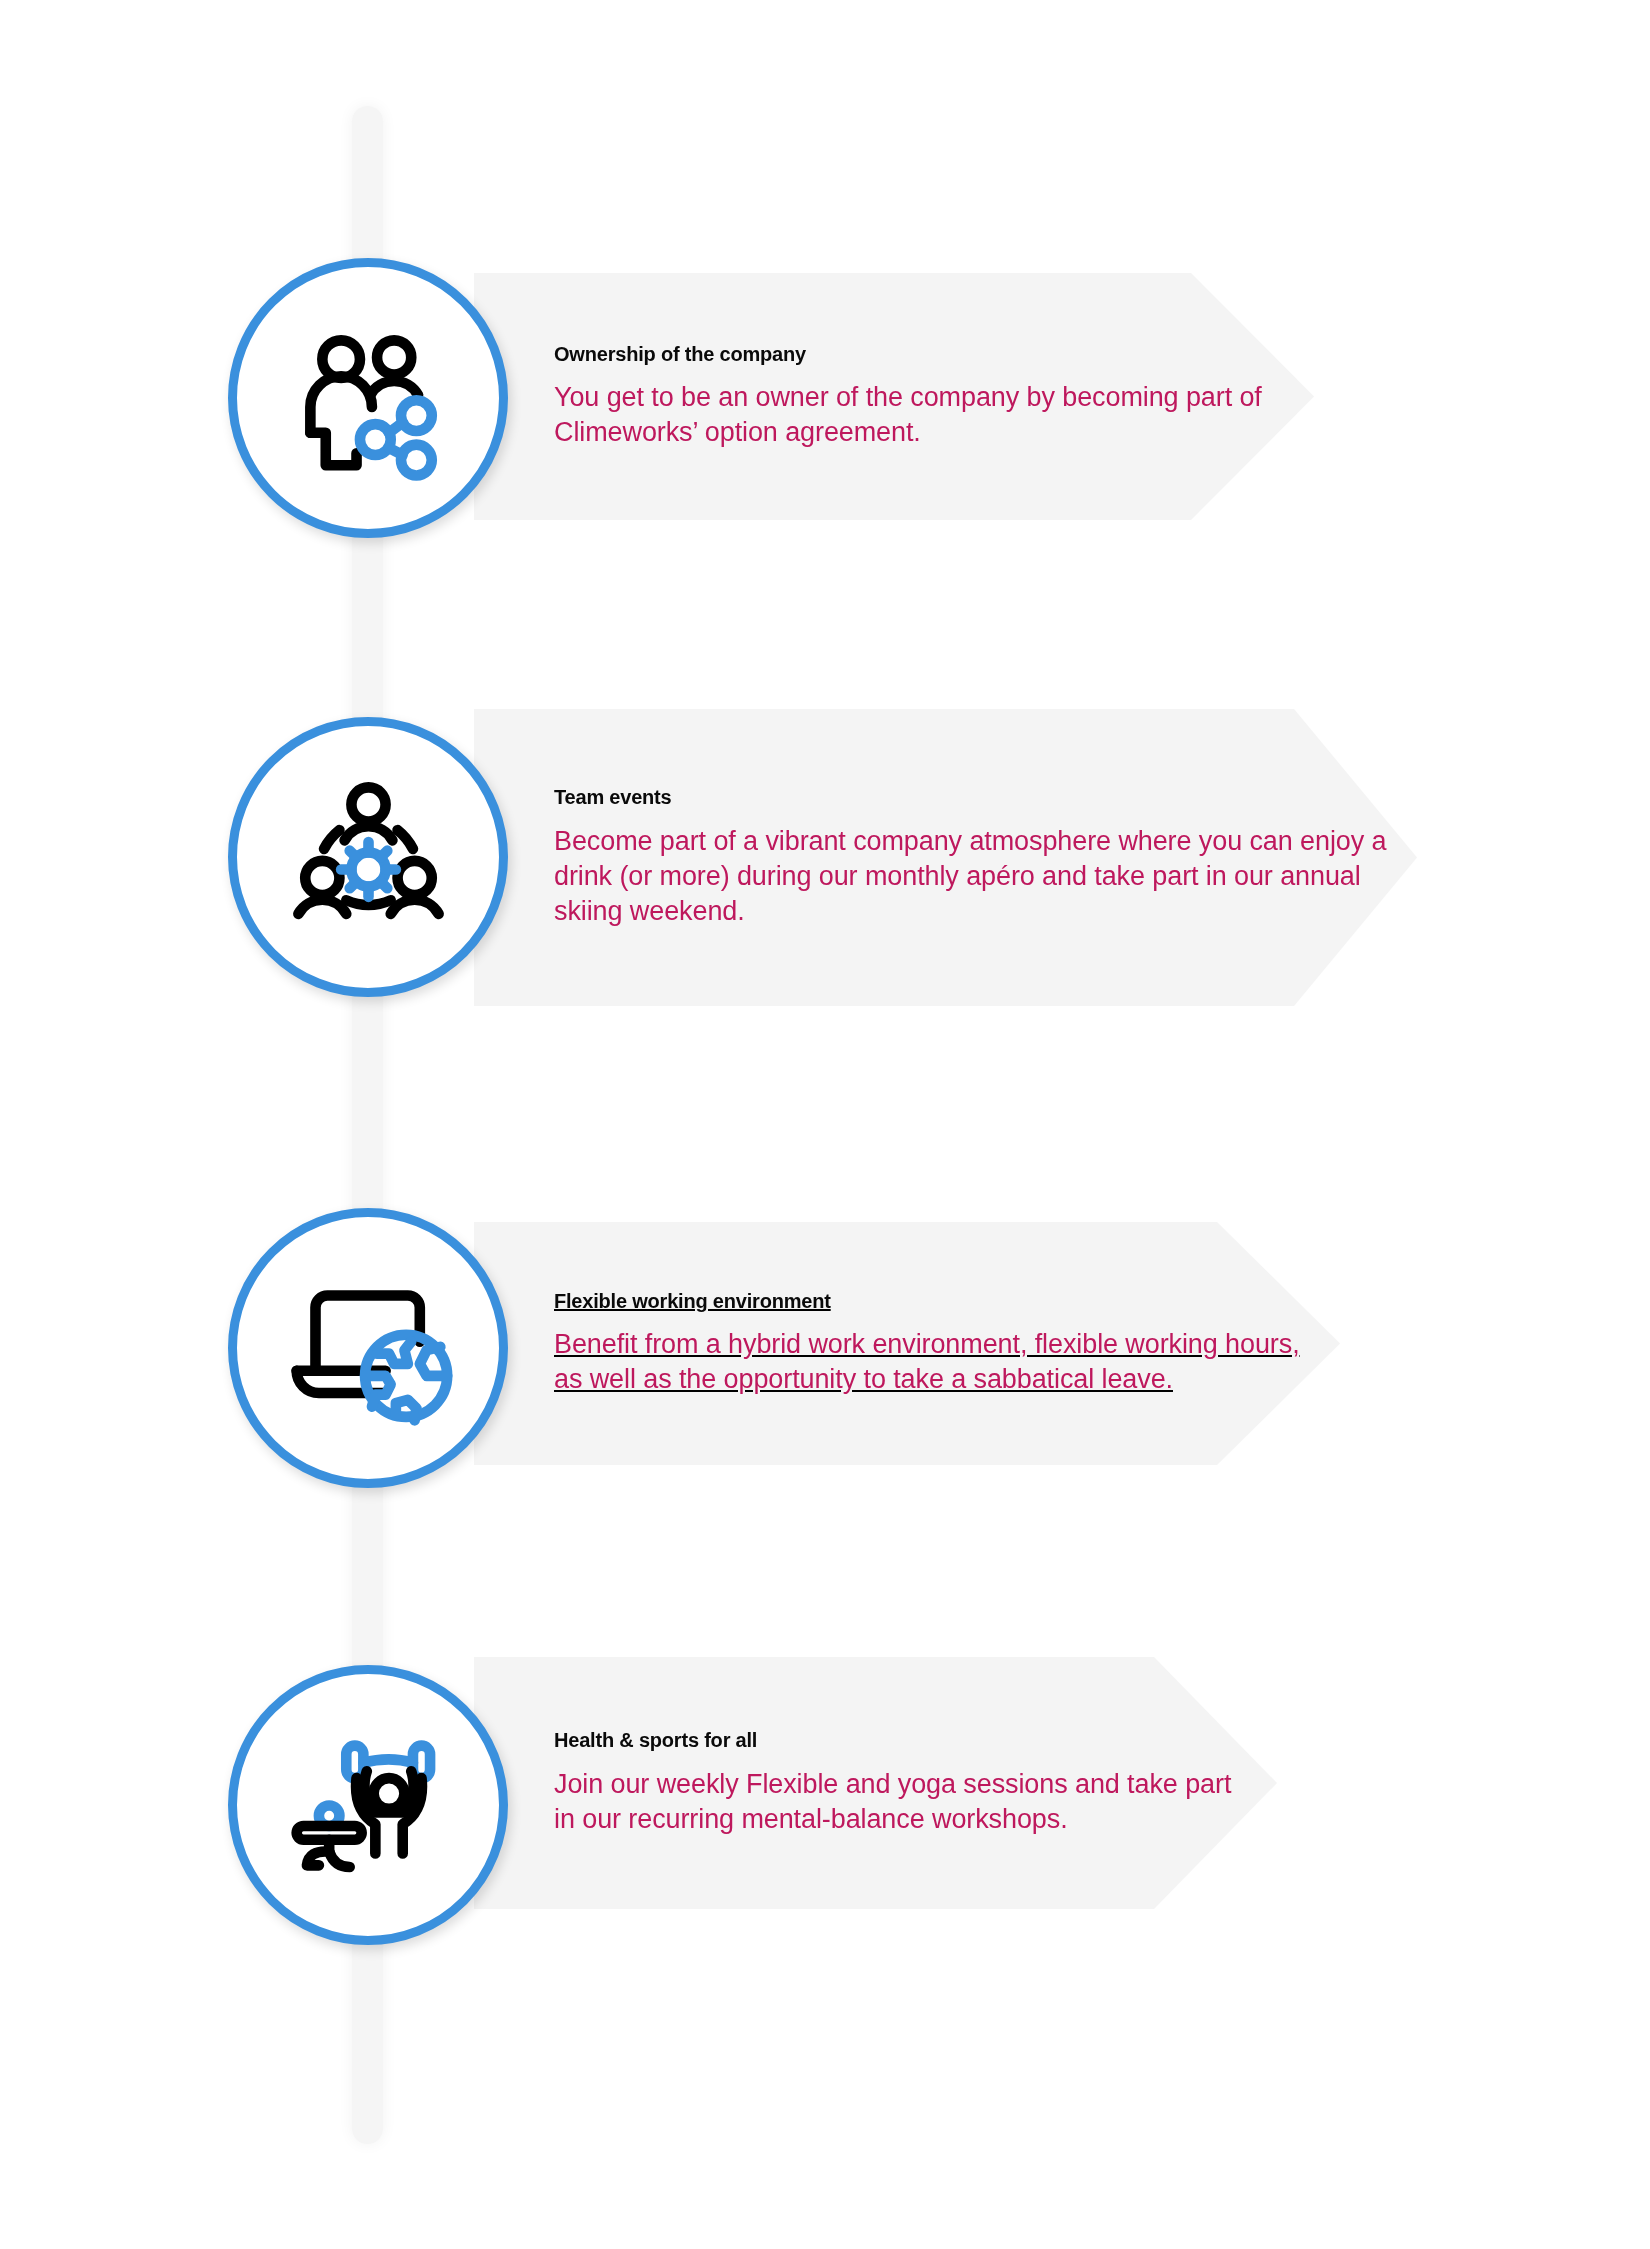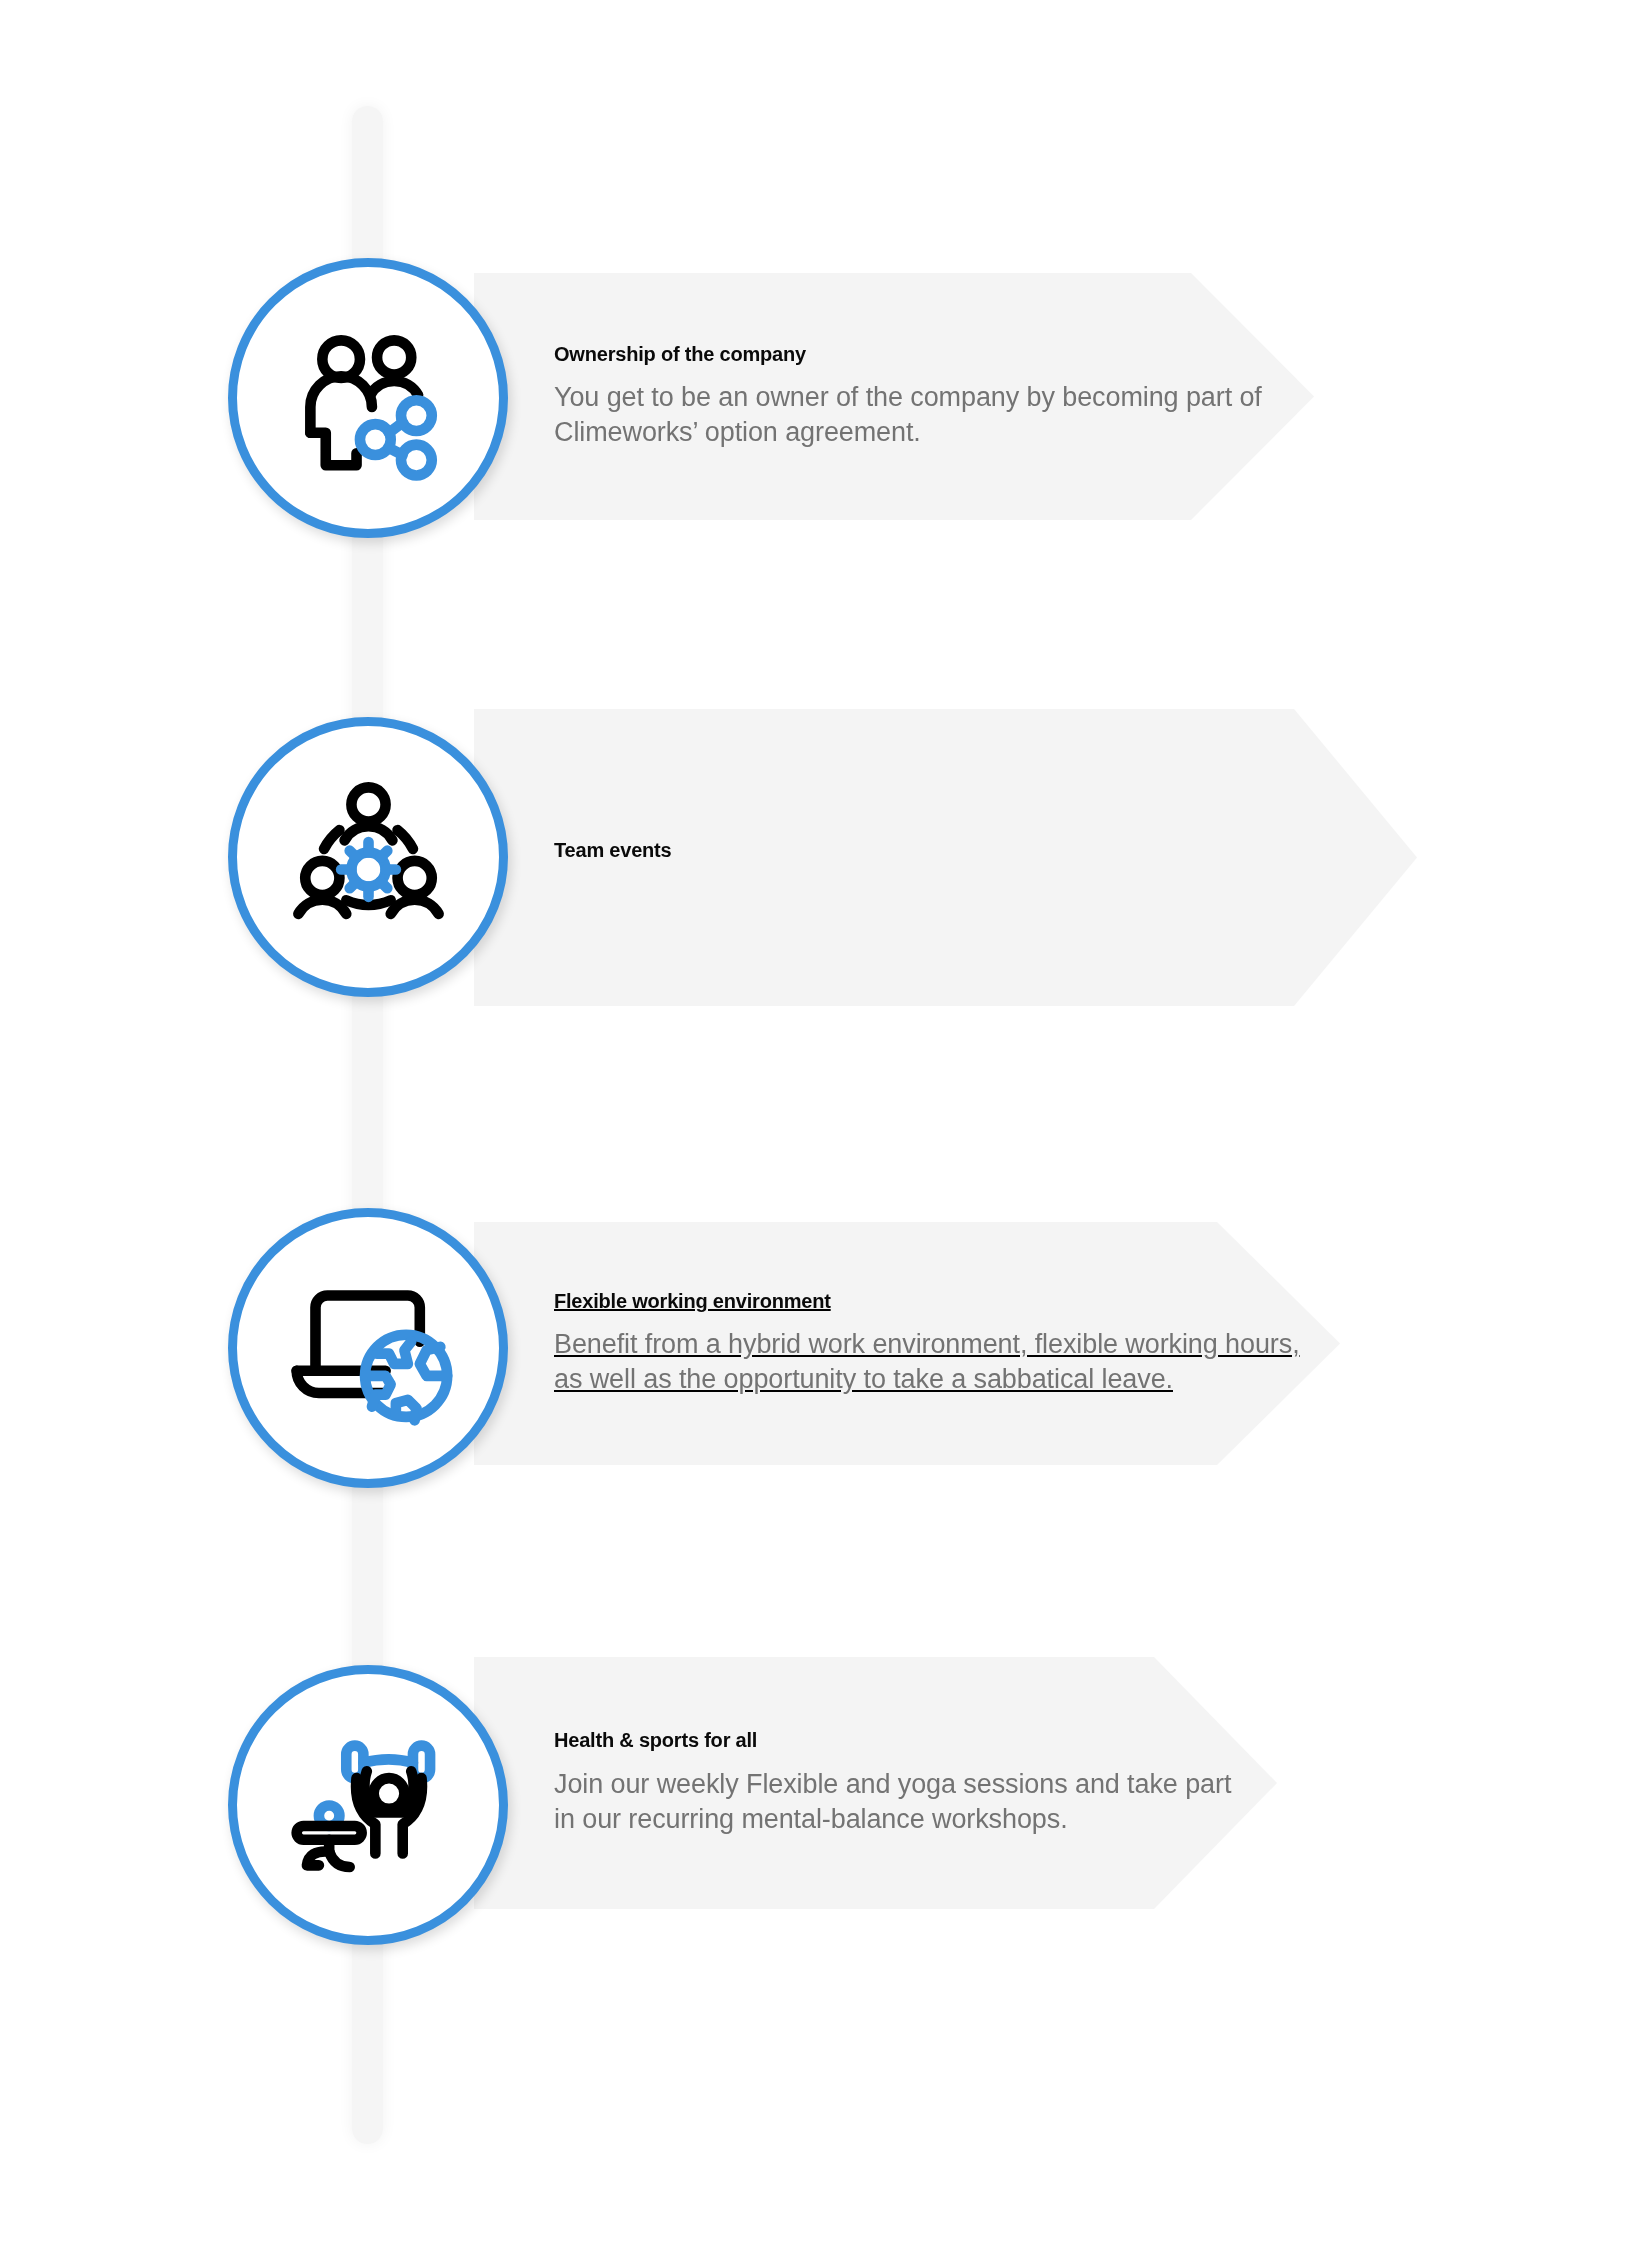--- a/index.html
+++ b/index.html
@@ -43,21 +43,21 @@
     font-size:20px;
     font-weight:bold;
     color:#0a0a0a;
     letter-spacing:-0.2px;
     line-height:1.12;
     margin-bottom:15px;
   }
   .body {
     font-size:27px;
     font-weight:400;
-    color:#737373;
+    color:#be185d;
     line-height:1.30;
     letter-spacing:-0.1px;
   }
 
   
   .badge {
     position:absolute;
     width:280px; height:280px;
     border-radius:50%;
     background:#ffffff;
@@ -117,20 +117,21 @@
         <line class="accent" x1="62" y1="79" x2="70" y2="83"></line>
       </svg>
     </span>
   </div>
 </div>
 
 <div class="row" id="row-2">
   <div class="panel">
     <div class="panel-inner">
       <div class="title">Team events</div>
+      <div class="body">Become part of a vibrant company atmosphere where you can enjoy a drink (or more) during our monthly apéro and take part in our annual skiing weekend.</div>
     </div>
   </div>
   <div class="badge">
     <span>
       <svg viewBox="0 0 100 100">
         <circle class="ink" cx="50" cy="19" r="10"></circle>
         <path class="ink" d="M36 40 a16 16 0 0 1 28 0"></path>
         <circle class="ink" cx="23" cy="62" r="10"></circle>
         <path class="ink" d="M9 83 a16 16 0 0 1 28 0"></path>
         <circle class="ink" cx="77" cy="62" r="10"></circle>

